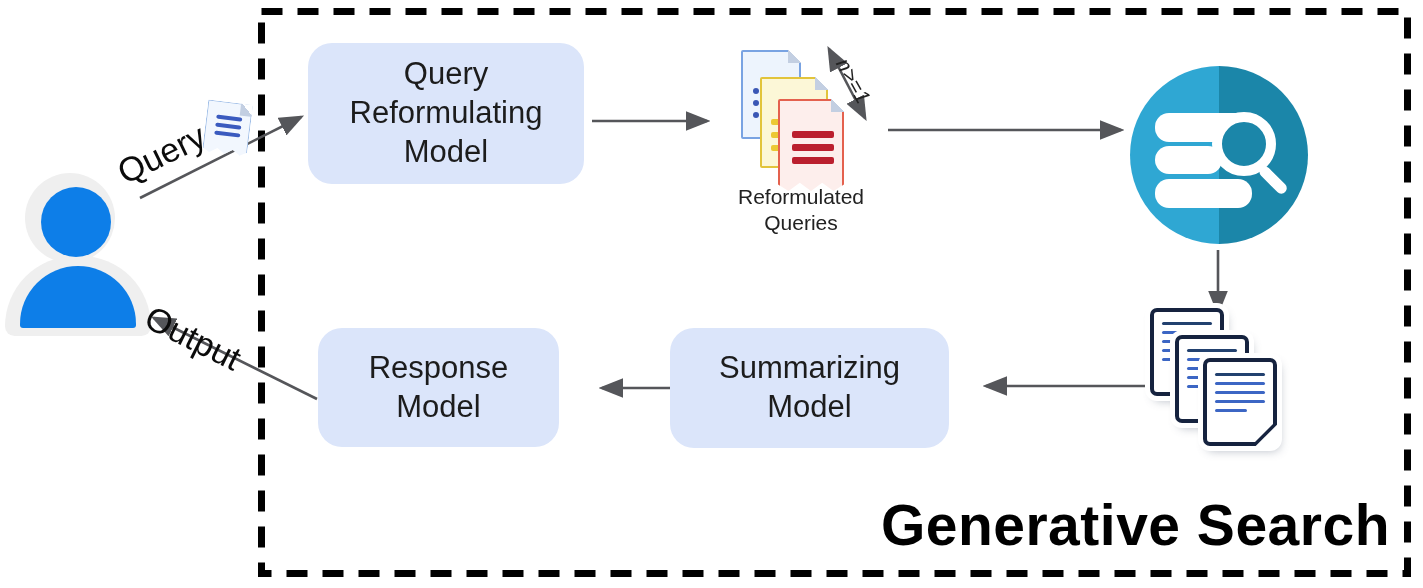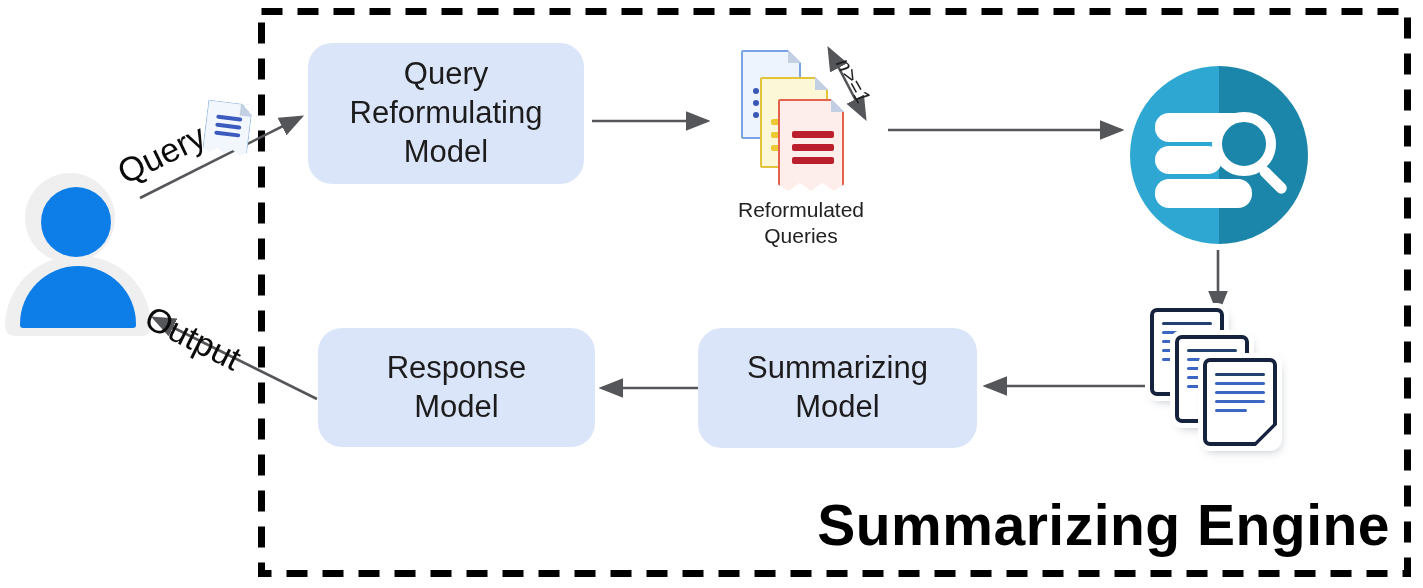--- a/index.html
+++ b/index.html
@@ -9,33 +9,33 @@
   }
   svg.lines{position:absolute;inset:0;pointer-events:none;}
 
   
   .model-box{
     position:absolute;background:#dbe5fa;border-radius:24px;
     display:flex;align-items:center;justify-content:center;text-align:center;
     font-size:31px;line-height:1.25;color:#1c1c1c;white-space:pre-line;z-index:2;
   }
   .box-qrm{left:308px;top:43px;width:276px;height:141px;}
-  .box-sum{left:698px;top:328px;width:279px;height:120px;}
-  .box-resp{left:318px;top:328px;width:277px;height:119px;}
+  .box-sum{left:670px;top:328px;width:279px;height:120px;}
+  .box-resp{left:318px;top:328px;width:241px;height:119px;}
 
   
   .flow-label{position:absolute;font-size:34px;color:#0b0b0b;z-index:3;white-space:nowrap;}
   .lbl-query{left:120px;top:155px;transform:rotate(-26deg);transform-origin:0 50%;}
   .lbl-output{left:156px;top:298px;transform:rotate(26.5deg);transform-origin:0 0;}
   .lbl-n{left:852px;top:54px;font-size:21px;font-style:italic;color:#222;
          transform:rotate(61deg);transform-origin:0 0;}
 
   .se-label{position:absolute;left:1095px;top:26px;width:252px;text-align:center;
             font-size:29px;color:#0b0b0b;z-index:2;}
-  .caption{position:absolute;left:714px;top:197px;width:174px;text-align:center;
+  .caption{position:absolute;left:714px;top:184px;width:174px;text-align:center;
            font-size:21px;line-height:1.22;color:#222;white-space:pre-line;z-index:3;}
   .title{position:absolute;left:780px;top:492px;width:610px;text-align:right;
          font-size:57px;font-weight:700;letter-spacing:.5px;color:#000;z-index:2;}
 
   
   .user{position:absolute;left:5px;top:170px;width:150px;height:170px;z-index:2;}
   .user .ring{position:absolute;left:20px;top:3px;width:90px;height:90px;background:#efefef;border-radius:50%;}
   .user .torso-bg{position:absolute;left:0;top:86px;width:146px;height:80px;background:#efefef;border-radius:73px 73px 10px 10px;}
   .user .head{position:absolute;left:36px;top:17px;width:70px;height:70px;background:#0d7ee8;border-radius:50%;}
   .user .torso{position:absolute;left:15px;top:96px;width:116px;height:62px;background:#0d7ee8;border-radius:58px 58px 3px 3px;}
@@ -183,15 +183,15 @@
       <div class="pline" style="top:20px"></div>
       <div class="pline" style="top:29px"></div>
       <div class="pline" style="top:38px"></div>
       <div class="pline" style="top:47px;right:26px"></div>
       <div class="rfold">
         <div class="rfold-inner"></div>
       </div>
     </div>
   </div>
 
-  <div class="title">Summarizing Engine</div>
+  <div class="title">Generative Search</div>
 
 </div>
 
 </body></html>

